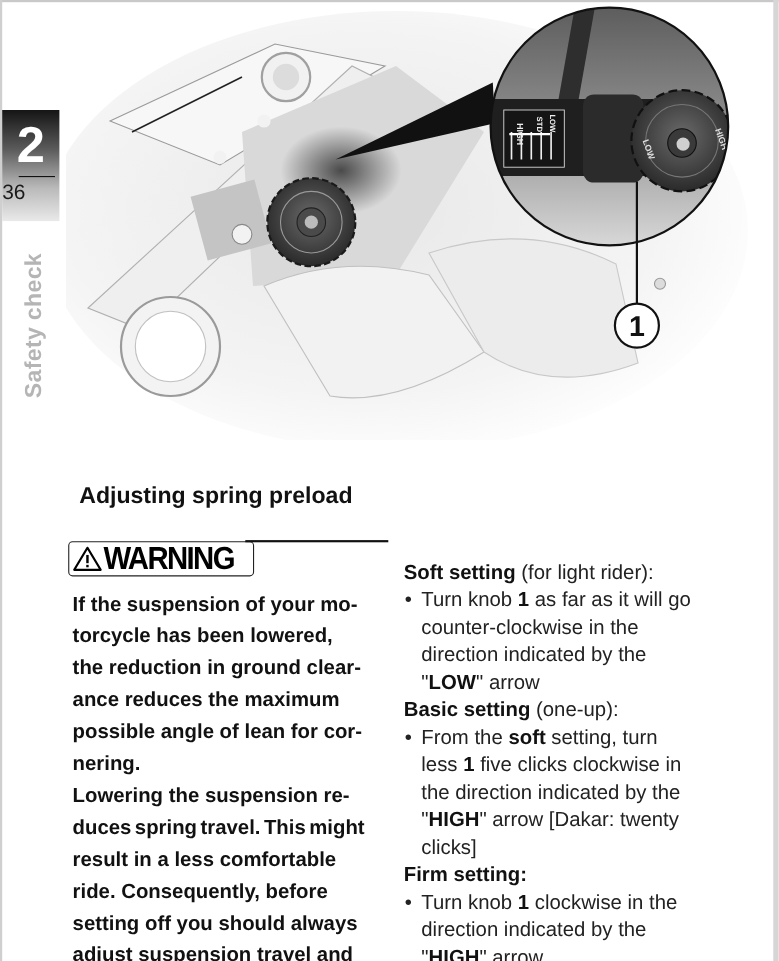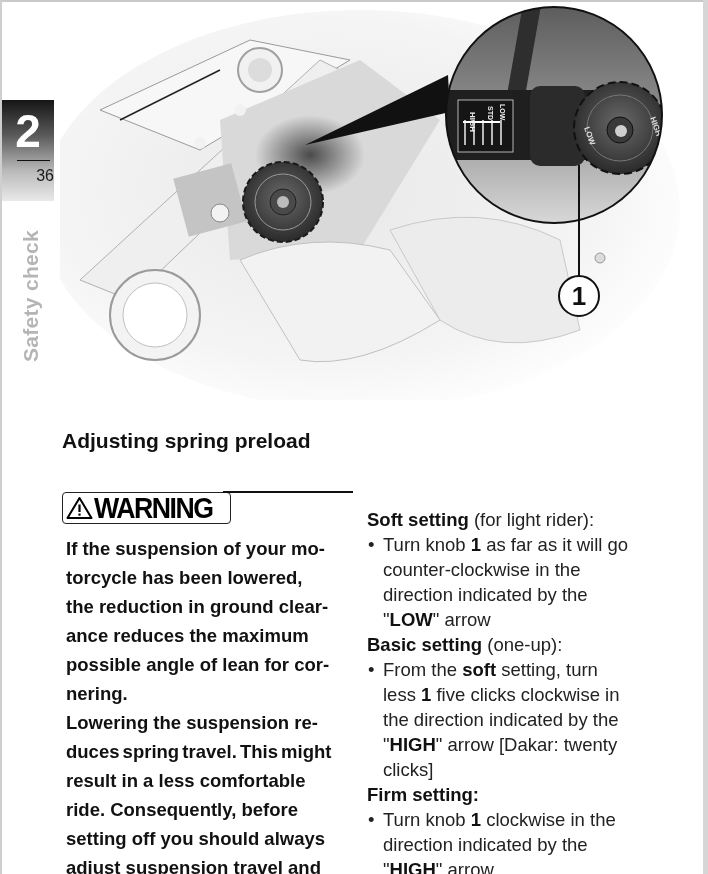--- a/index.html
+++ b/index.html
@@ -17,36 +17,36 @@
   .tab {
     position: absolute; left: 2px; top: 100px; width: 52px; height: 101px;
     background: linear-gradient(to bottom, #151515 0%, #5a5a5a 35%, #b9b9b9 70%, #e9e9e9 100%);
   }
   .tab-num {
     position: absolute; left: 0; top: 6px; width: 52px; text-align: center;
     font-weight: bold; font-size: 46px; line-height: 50px; color: #ffffff;
   }
   .tab-rule { position: absolute; left: 15px; top: 60px; width: 33px; height: 1px; background: #111; }
   .tab-page {
-    position: absolute; left: 0; top: 64px; width: 52px; text-align: right;
-    font-size: 16px; line-height: 24px; color: #1a1a1a;
+    position: absolute; left: 0; top: 64px; width: 52px; text-align: left;
+    font-size: 19px; line-height: 24px; color: #1a1a1a;
   }
   .section-label {
     position: absolute; left: 31px; top: 296px;
     transform: translate(-50%, -50%) rotate(-90deg);
     white-space: nowrap;
     font-weight: bold; font-size: 21px; color: #b5b5b5; letter-spacing: 0.3px;
   }
 
   
   .illustration { position: absolute; left: 60px; top: 0; width: 642px; height: 400px; }
 
   .heading {
     position: absolute; left: 62px; top: 428px;
-    font-weight: bold; font-size: 21px; line-height: 26px; margin: 0;
+    font-weight: bold; font-size: 21px; line-height: 26px; margin: 10px;
   }
 
   .warning-box {
     position: absolute; left: 62px; top: 492px; width: 169px; height: 32px;
     border: 1.5px solid #222; border-radius: 4px;
     display: flex; align-items: center; padding-left: 3px; box-sizing: border-box;
   }
   .warning-icon { width: 27px; height: 24px; margin-right: 1px; }
   .warning-label {
     font-weight: bold; font-size: 29px; letter-spacing: -1.6px; line-height: 30px; color: #000;

